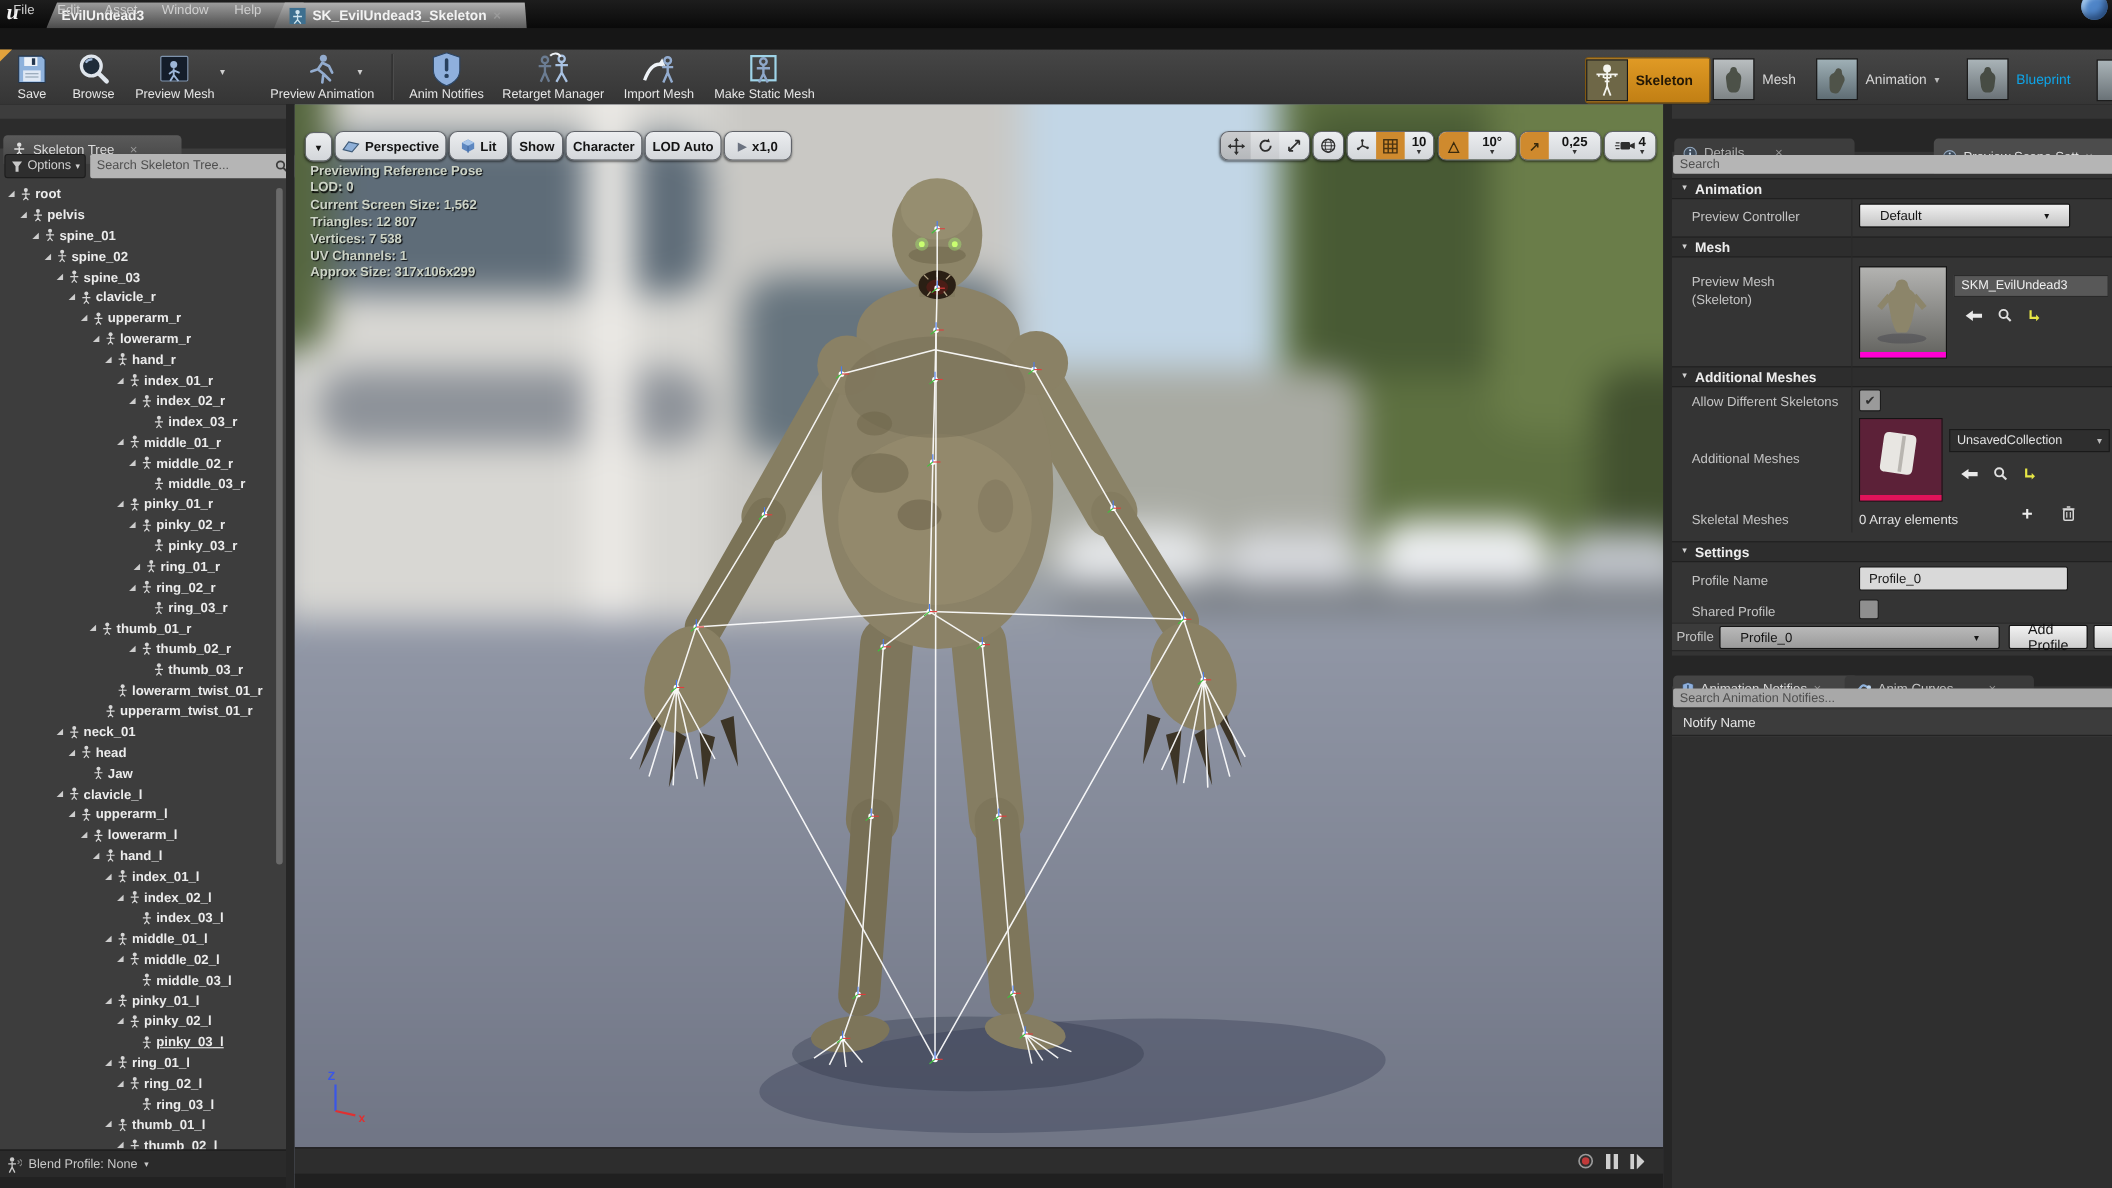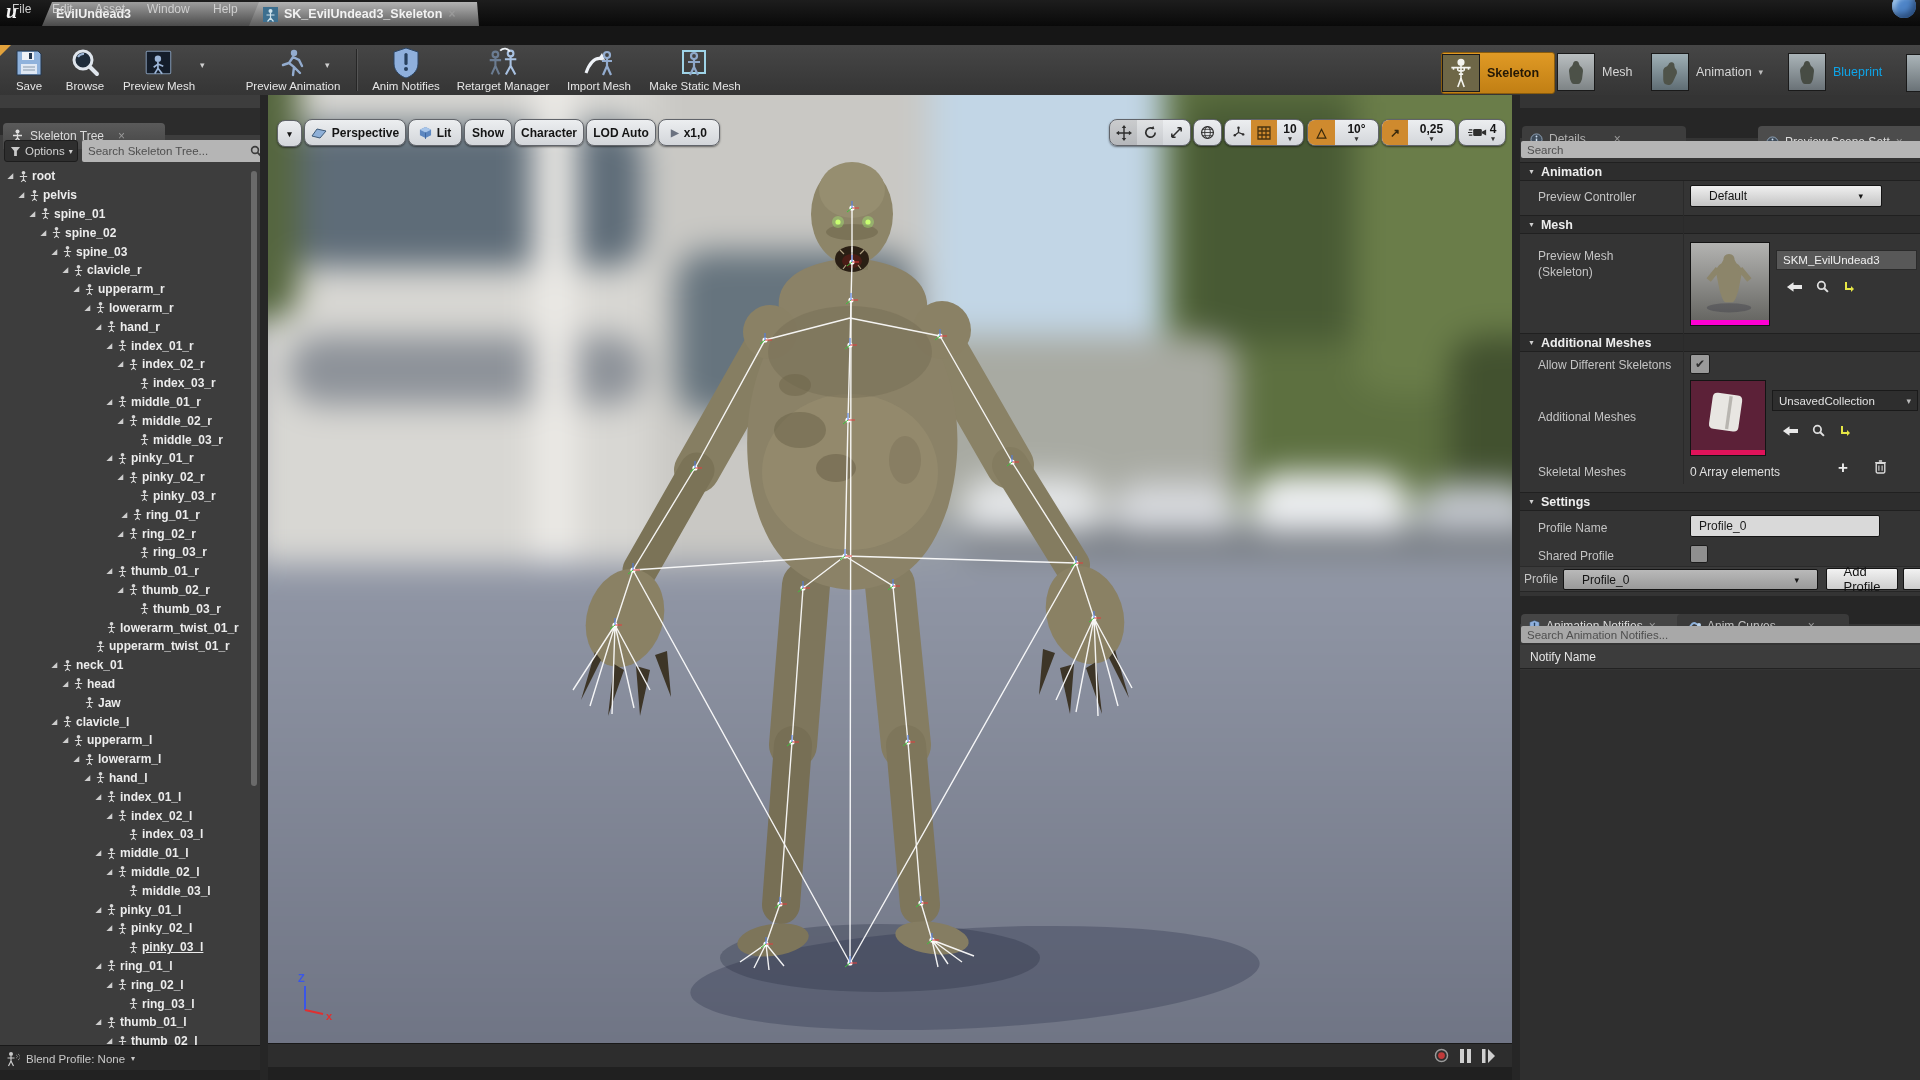--- a/index.html
+++ b/index.html
@@ -392,21 +392,21 @@
         <span>ring_02_r</span>
       </div>
       <div class="trow" style="top: 376px; padding-left: 127px;">
         <span class="tarr"></span>
         <svg class="bicon" viewBox="0 0 12 14">
           <circle cx="6" cy="3" r="2" fill="#d6d6d6"></circle>
           <path d="M6 5v5M2 7h8M6 10l-2.5 3M6 10l2.5 3" stroke="#d6d6d6" stroke-width="1.2" fill="none"></path>
         </svg>
         <span>ring_03_r</span>
       </div>
-      <div class="trow" style="top: 394.8px; padding-left: 105px;">
+      <div class="trow" style="top: 394.8px; padding-left: 80px;">
         <span class="tarr">◢</span>
         <svg class="bicon" viewBox="0 0 12 14">
           <circle cx="6" cy="3" r="2" fill="#d6d6d6"></circle>
           <path d="M6 5v5M2 7h8M6 10l-2.5 3M6 10l2.5 3" stroke="#d6d6d6" stroke-width="1.2" fill="none"></path>
         </svg>
         <span>thumb_01_r</span>
       </div>
       <div class="trow" style="top: 413.6px; padding-left: 116px;">
         <span class="tarr">◢</span>
         <svg class="bicon" viewBox="0 0 12 14">
@@ -803,20 +803,29 @@
         </g>
 
       <g font-size="11" font-weight="bold">
         <path d="M305 1010V986" stroke="#3a56e8" stroke-width="2"></path>
         <path d="M305 1010L323 1014" stroke="#e03030" stroke-width="2"></path>
         <text x="298" y="982" fill="#3a56e8">Z</text>
         <text x="326" y="1020" fill="#e03030">x</text>
       </g>
     </svg>
 
+    <div class="abs" id="vp-stats" style="left:14px;top:53px;">
+        <div class="statline">Previewing Reference Pose</div>
+        <div class="statline">LOD: 0</div>
+        <div class="statline">Current Screen Size: 1,562</div>
+        <div class="statline">Triangles: 12 807</div>
+        <div class="statline">Vertices: 7 538</div>
+        <div class="statline">UV Channels: 1</div>
+        <div class="statline">Approx Size: 317x106x299</div>
+      </div>
   </div>
 
   <div class="abs pill" style="left:277px;top:120px;width:23px;">
       <span style="font-size:9px;">▾</span>
     </div>
   <div class="abs pill" style="left:304px;top:119px;width:100px;">
     <svg width="16" height="12" viewBox="0 0 16 12">
         <path d="M1 9l5-7 9 2-6 7z" fill="#8fb0d8" stroke="#3e5a78"></path>
       </svg>
     <span>Perspective</span>

